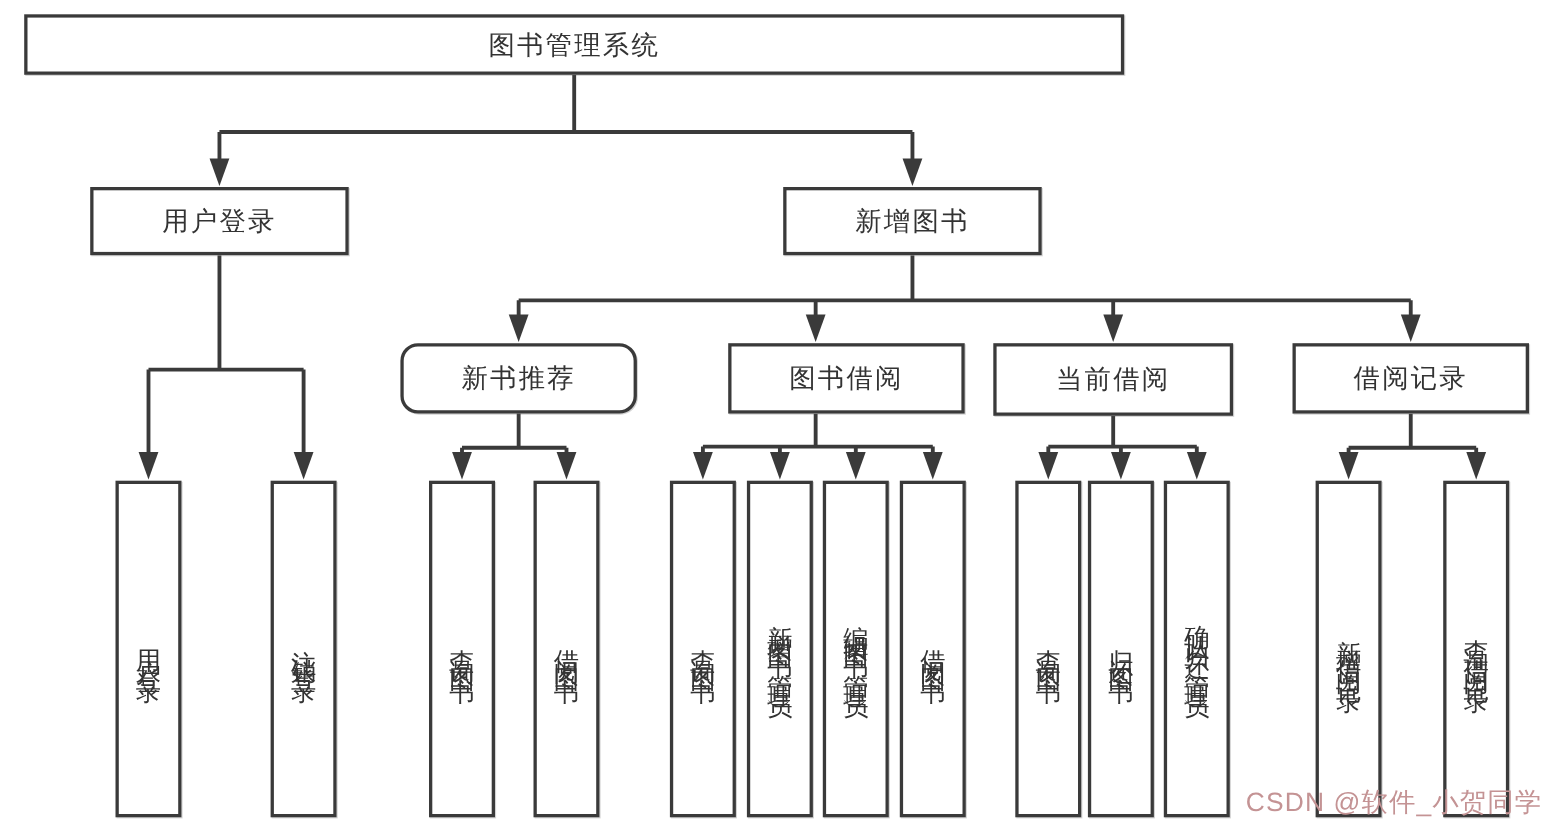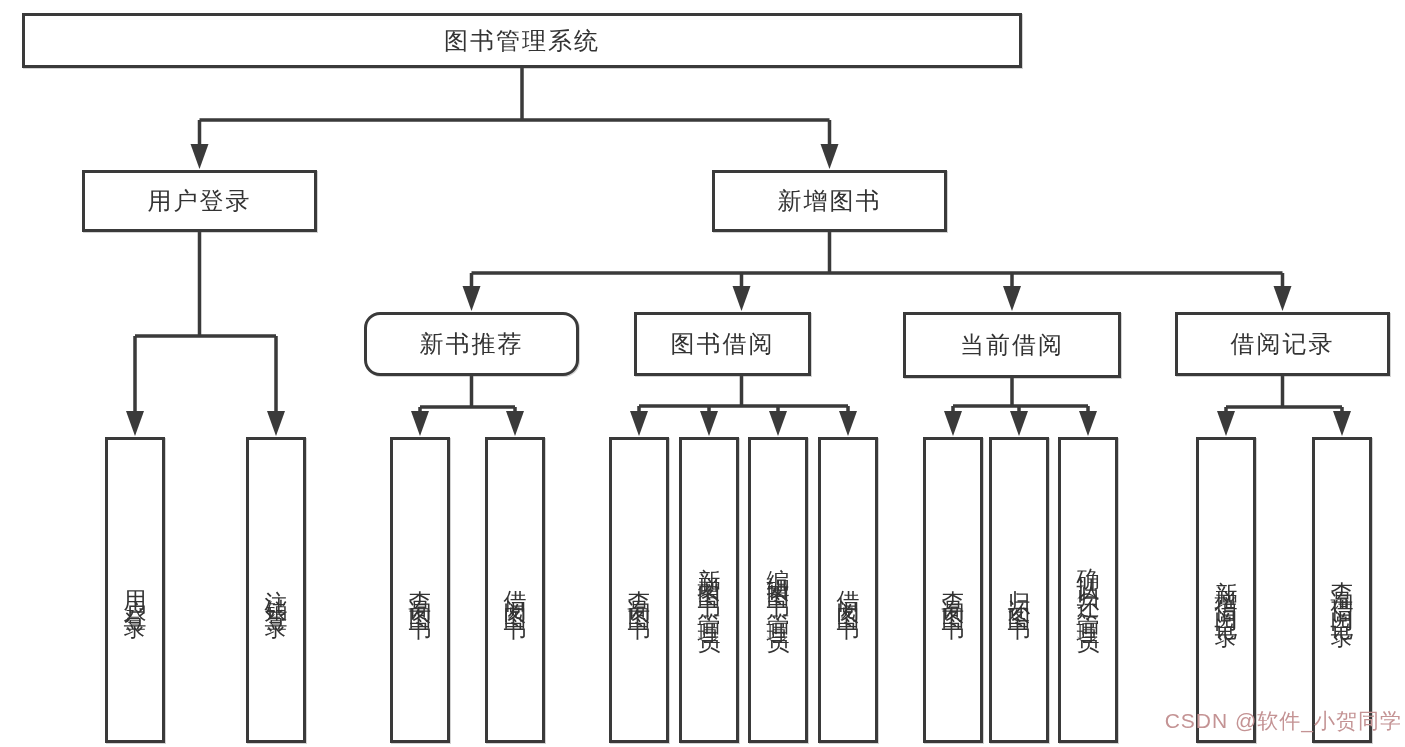--- a/index.html
+++ b/index.html
@@ -41,22 +41,22 @@
     writing-mode: vertical-rl;
     text-orientation: mixed;
     font-size: 23px;
     line-height: 1;
     letter-spacing: 9px;
     color: #333333;
   }
   .watermark {
     position: absolute;
     right: 3px;
-    bottom: 12px;
-    font-size: 21px;
+    bottom: 2px;
+    font-size: 24px;
     letter-spacing: 1px;
     color: #c49394;
     white-space: nowrap;
     text-align: center;
   }
 </style>
 </head>
 <body>
 
 <div class="canvas">
@@ -123,21 +123,21 @@
       <polygon points="1333,411 1351,411 1342,436"></polygon>
     </g>
   </svg>
 
   <div class="node h" style="left:22px; top:13px; width:1000px; height:55px;">图书管理系统</div>
 
   <div class="node h" style="left:82px; top:170px; width:235px; height:62px;">用户登录</div>
   <div class="node h" style="left:712px; top:170px; width:235px; height:62px;">新增图书</div>
 
   <div class="node h" style="left:364px; top:312px; width:215px; height:64px;border-radius:16px;">新书推荐</div>
-  <div class="node h" style="left:634px; top:312px; width:177px; height:64px;">图书借阅</div>
+  <div class="node h" style="left:662px; top:312px; width:215px; height:64px;">图书借阅</div>
   <div class="node h" style="left:903px; top:312px; width:218px; height:66px;">当前借阅</div>
   <div class="node h" style="left:1175px; top:312px; width:215px; height:64px;">借阅记录</div>
 
   <div class="node leaf" style="left:105px;">
     <span class="vtext">用户登录</span>
   </div>
   <div class="node leaf" style="left:246px;">
     <span class="vtext">注销登录</span>
   </div>
 

